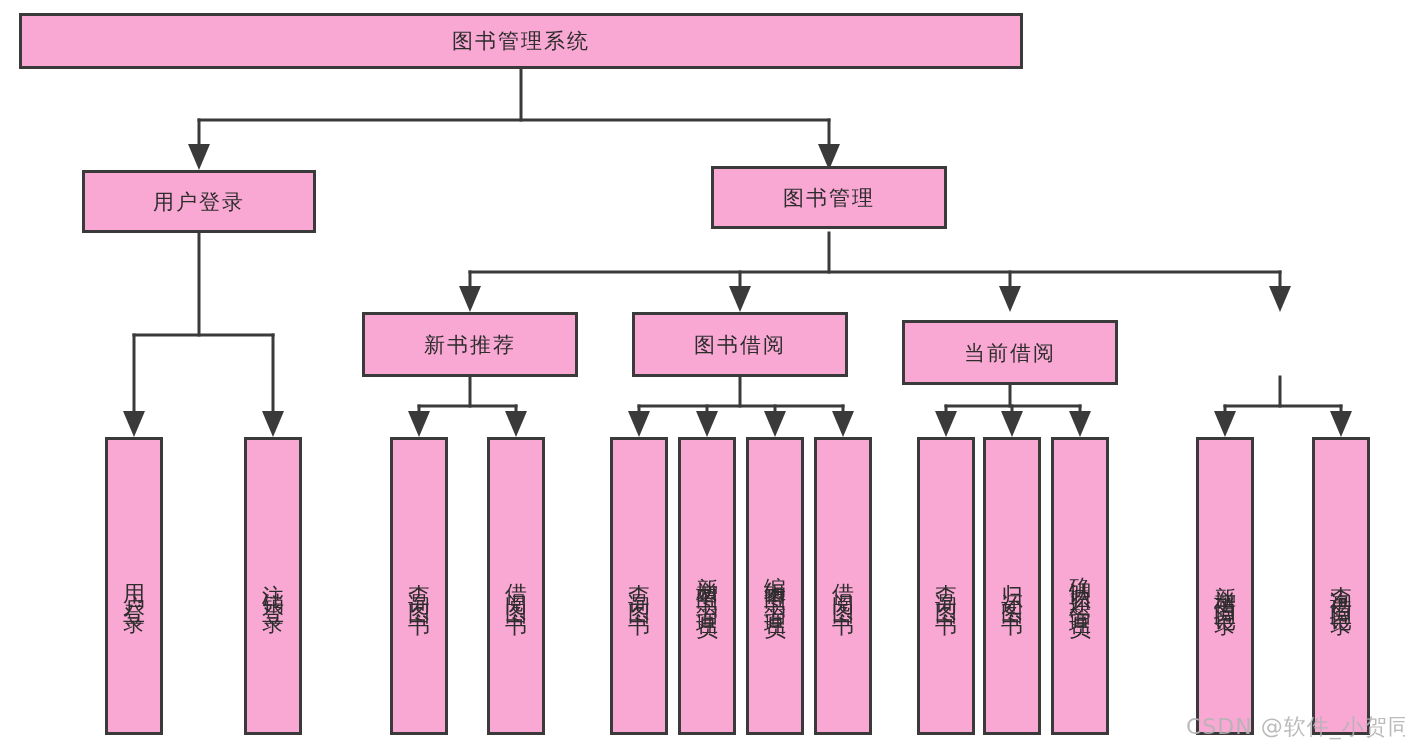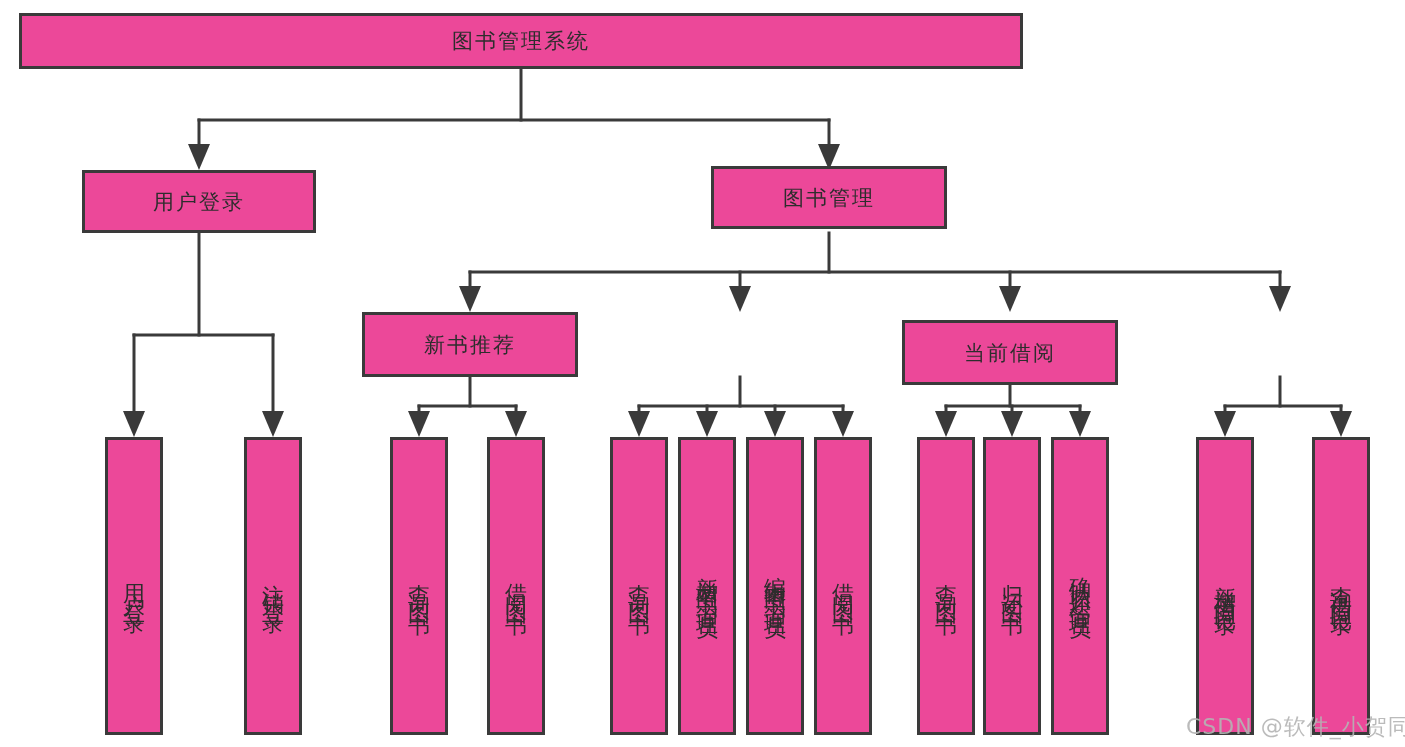--- a/index.html
+++ b/index.html
@@ -4,21 +4,21 @@
 <style>
   html,body{margin:0;padding:0;background:#ffffff;}
   body{font-family:"DejaVu Sans",sans-serif;}
   .canvas{
     position:relative;width:1405px;height:747px;background:#ffffff;overflow:hidden;
   }
   .connectors{position:absolute;left:0;top:0;width:1405px;height:747px;}
   .connectors line{stroke:#3a3a3a;stroke-width:3;stroke-linecap:square;}
   .connectors polygon{fill:#3a3a3a;stroke:none;}
   .node{
-    position:absolute;box-sizing:border-box;background:#ec4899;
+    position:absolute;box-sizing:border-box;background:#f9a8d4;
     border:3px solid #3a3a3a;color:#2d2d2d;
     display:flex;align-items:center;justify-content:center;
     z-index:2;
   }
   .h-node{font-size:21px;letter-spacing:2px;white-space:nowrap;}
   .v-node{
     writing-mode:vertical-rl;text-orientation:mixed;
     font-size:22px;letter-spacing:10px;line-height:1;white-space:nowrap;
   }
   .v-node.tight{letter-spacing:6px;}
@@ -94,20 +94,21 @@
     <polygon points="1214,411 1236,411 1225,437"></polygon>
     <polygon points="1330,411 1352,411 1341,437"></polygon>
   </svg>
 
   <div class="node h-node" style="left:19px;top:13px;width:1004px;height:56px">图书管理系统</div>
 
   <div class="node h-node" style="left:82px;top:170px;width:234px;height:63px">用户登录</div>
   <div class="node h-node" style="left:711px;top:166px;width:236px;height:63px">图书管理</div>
 
   <div class="node h-node" style="left:362px;top:312px;width:216px;height:65px">新书推荐</div>
+  <div class="node h-node" style="left:632px;top:312px;width:216px;height:65px">图书借阅</div>
   <div class="node h-node" style="left:902px;top:320px;width:216px;height:65px">当前借阅</div>
 
   <div class="node v-node" style="left:105px;top:437px;width:58px;height:298px">用户登录</div>
   <div class="node v-node" style="left:244px;top:437px;width:58px;height:298px">注销登录</div>
 
   <div class="node v-node" style="left:390px;top:437px;width:58px;height:298px">查询图书</div>
   <div class="node v-node" style="left:487px;top:437px;width:58px;height:298px">借阅图书</div>
 
   <div class="node v-node" style="left:610px;top:437px;width:58px;height:298px">查询图书</div>
   <div class="node v-node tight" style="left:678px;top:437px;width:58px;height:298px">新增图书（管理员）</div>

